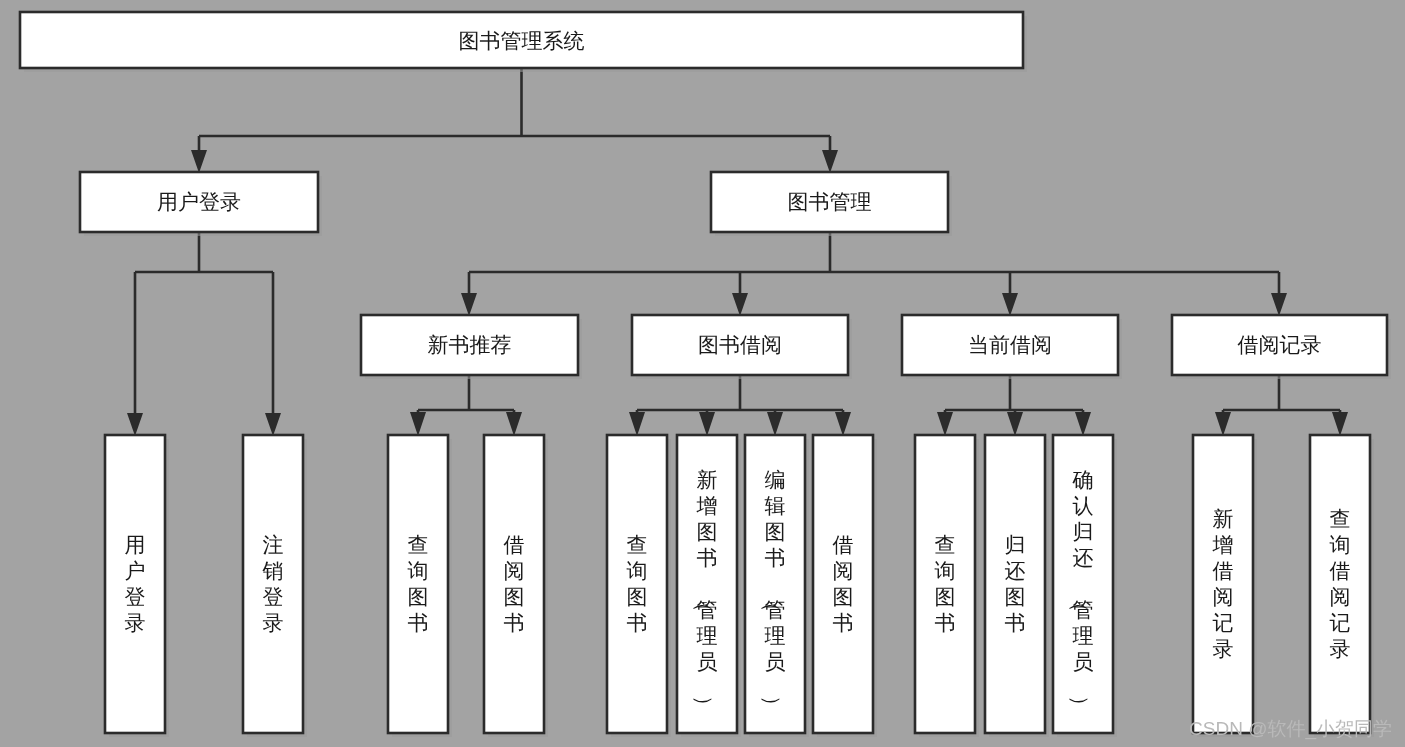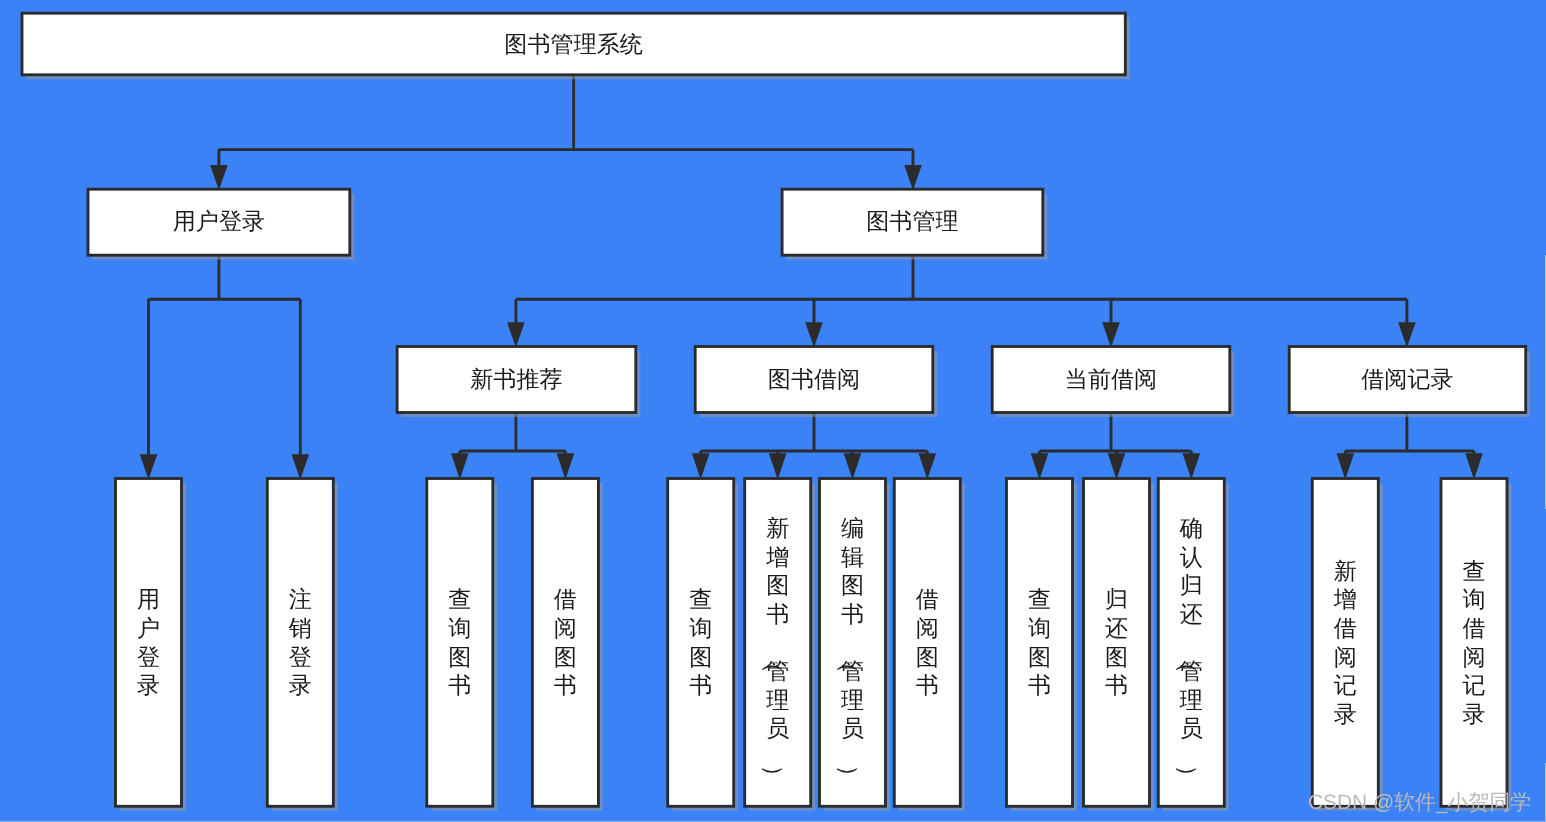--- a/index.html
+++ b/index.html
@@ -10,21 +10,21 @@
   body {
     width: 1405px;
     height: 747px;
     font-family: "Liberation Sans", "DejaVu Sans", sans-serif;
     overflow: hidden;
   }
   #diagram-root {
     position: relative;
     width: 1405px;
     height: 747px;
-    background: #3b82f6;
+    background: #a3a3a3;
   }
   svg#flowchart {
     display: block;
     width: 1405px;
     height: 747px;
   }
   .node-box {
     fill: #ffffff;
     stroke: #2b2b2b;
     stroke-width: 2.6;

